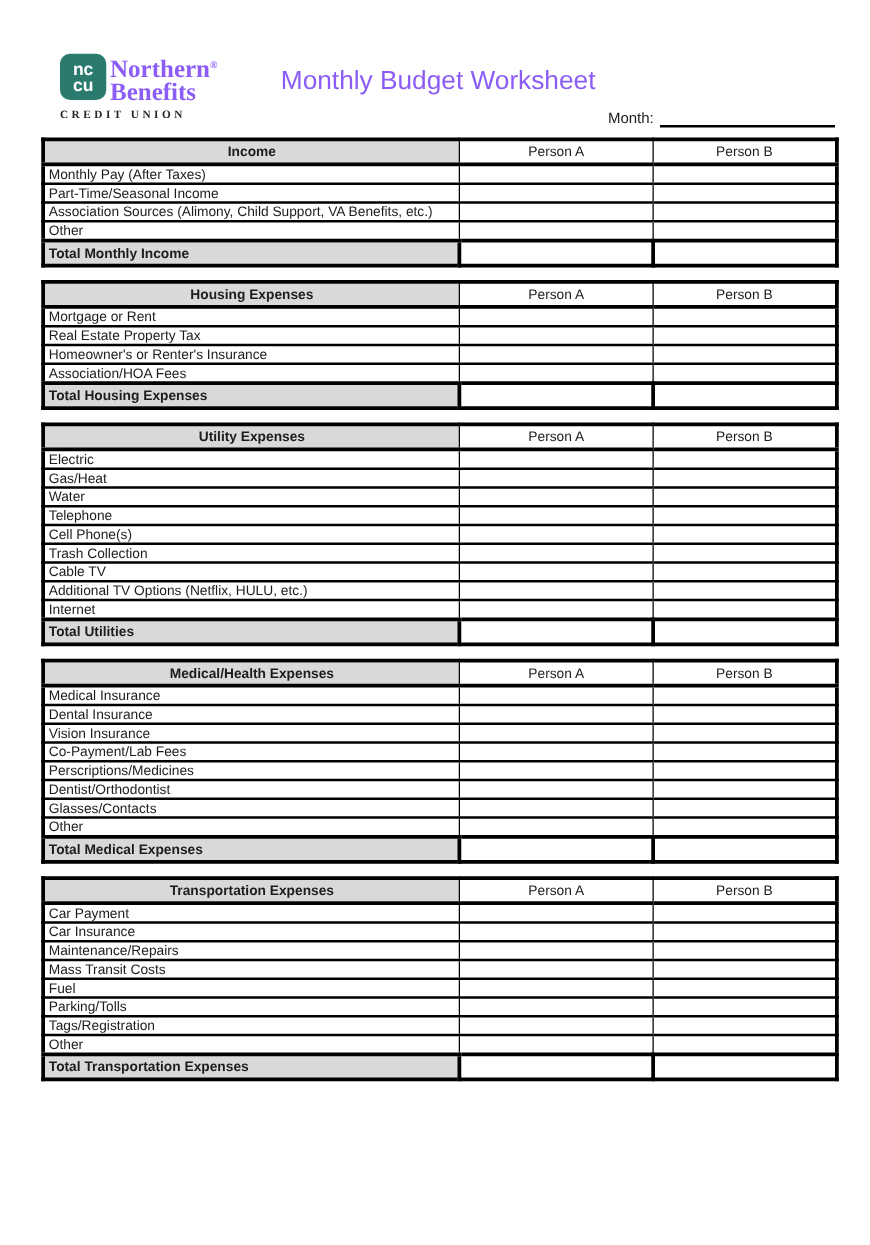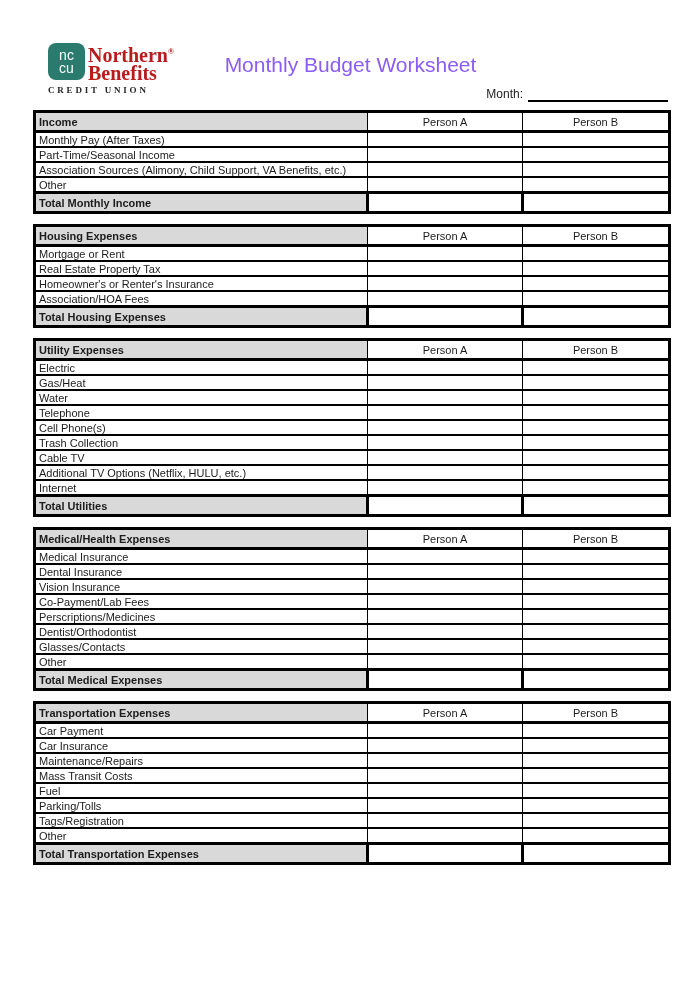--- a/index.html
+++ b/index.html
@@ -14,25 +14,25 @@
     font-family:"Liberation Sans",sans-serif;color:var(--ink);
   }
   .page{position:relative;width:696px;height:996px;background:#fff;overflow:hidden;}
 
   
   .logo{position:absolute;left:48px;top:43px;}
   .logo-top{display:flex;align-items:flex-start;}
   .logo-mark{
     width:37px;height:37px;background:var(--brand);border-radius:8px;
     color:#fff;display:flex;flex-direction:column;align-items:center;justify-content:center;
-    font-weight:normal;font-size:14px;line-height:13px;flex:0 0 auto;
+    font-weight:bold;font-size:14px;line-height:13px;flex:0 0 auto;
   }
   .logo-name{
     margin-left:3px;font-family:"Liberation Serif",serif;font-weight:bold;
-    font-size:20px;line-height:18px;color:#b91c1c;white-space:nowrap;
+    font-size:20px;line-height:18px;color:#8b5cf6;white-space:nowrap;
   }
   .reg{font-size:8px;vertical-align:super;}
   .logo-tagline{
     font-family:"Liberation Serif",serif;font-weight:bold;font-size:9px;
     letter-spacing:2.8px;margin-top:3px;color:#262626;white-space:nowrap;
   }
 
   
   .title{
     position:absolute;top:53px;left:33px;width:635px;text-align:center;
@@ -56,21 +56,21 @@
   }
   col.c-label{width:333px;}
   col.c-a{width:155px;}
   col.c-b{width:147px;}
   table.budget td{
     border-left:1px solid var(--bc);border-right:1px solid var(--bc);
     border-top:2px solid var(--bc);border-bottom:2px solid var(--bc);
     padding:0 3px;font-size:11px;vertical-align:middle;
     overflow:hidden;white-space:nowrap;
   }
-  tr.head td{height:17px;border-bottom:3px solid var(--bc);}
+  tr.head td{height:17px;border-bottom:3px solid var(--bc);text-align:center;}
   tr.head td.lbl{font-weight:bold;}
   tr.head td.person{text-align:center;}
   tr.row td{height:13px;}
   tr.total td{height:17px;border-top:3px solid var(--bc);margin-top:28px;}
   tr.total td.lbl{font-weight:bold;}
   tr.total td.cell{border:3px solid var(--bc);}
   .gray{background:var(--hdr-fill);}
 </style>
 </head>
 <body>

